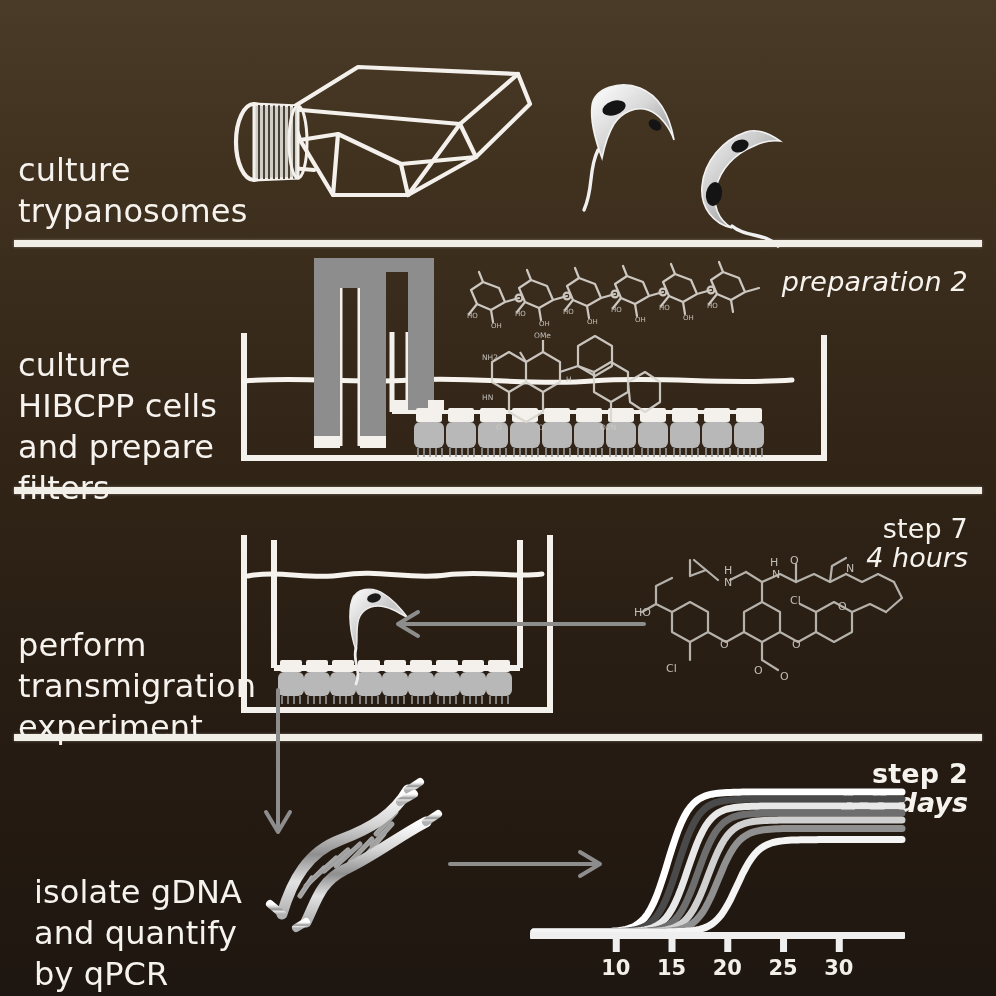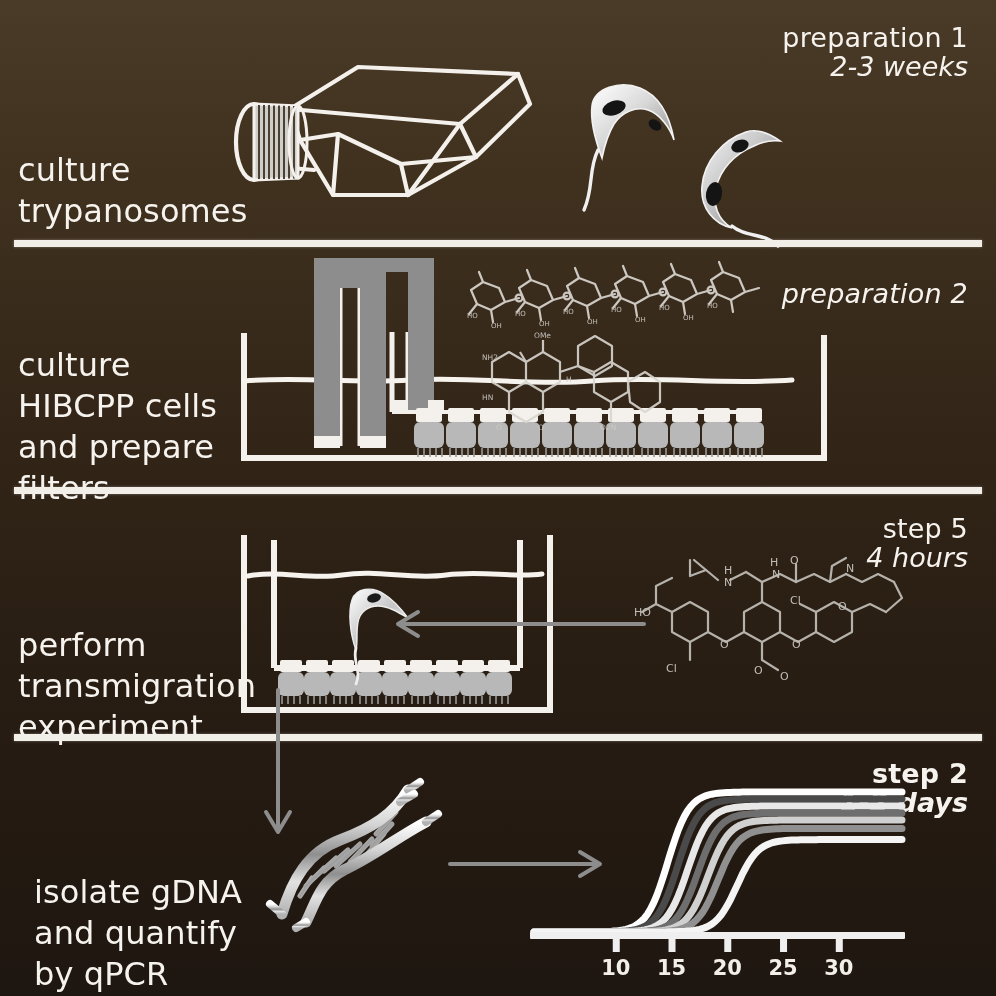--- a/index.html
+++ b/index.html
@@ -16,41 +16,37 @@
   
   .divider{
     position:absolute;left:14px;right:14px;height:7px;
     background:#f2efe9;
     box-shadow:0 0 3px rgba(255,255,255,.35);
   }
   
   .step-head{position:absolute;right:28px;text-align:right;line-height:1.04;}
   .step-head .l1{font-size:27px;letter-spacing:.2px;color:#f6f3ee;display:block;}
   .step-head .l2{font-size:27px;font-style:italic;color:#f6f3ee;display:block;margin-top:1px;}
-  .step-head.ital .l1{font-style:italic;margin-top:12px;}
+  .step-head.ital .l1{font-style:italic;}
   
   .stage-label{
     position:absolute;left:18px;font-size:32px;line-height:1.28;color:#f6f3ee;
     letter-spacing:.1px;white-space:pre-line;
   }
   
   .art{position:absolute;}
   .art svg{display:block;overflow:visible;}
   
   .tick-num{font-family:"DejaVu Sans","Liberation Sans",sans-serif;font-size:21px;font-weight:bold;fill:#f2efe9;}
 </style>
 </head>
 <body>
 
 <div id="page">
 
-  <div class="step-head" style="top:24px;">
-    <span class="l1">preparation 1</span>
-    <span class="l2">2-3 weeks</span>
-  </div>
 
   <div class="stage-label" style="top:150px;">culture
 trypanosomes</div>
 
   <div class="art" style="left:228px;top:62px;">
     <svg width="330" height="165" viewBox="0 0 330 165">
       <g fill="none" stroke="#f4f1ec" stroke-width="4.2" stroke-linejoin="round" stroke-linecap="round">
 
         <path d="M62,47 L130,5 L290,12 L232,62 Z"></path>
 
@@ -280,21 +276,21 @@
         <text x="52" y="8">OMe</text>
         <text x="84" y="52">H</text>
         <text x="118" y="100">O2N</text>
       </g>
     </svg>
   </div>
 
   <div class="divider" style="top:487px;"></div>
 
   <div class="step-head" style="top:515px;">
-    <span class="l1">step 5</span>
+    <span class="l1">step 7</span>
     <span class="l2">4 hours</span>
   </div>
 
   <div class="stage-label" style="top:625px;">perform
 transmigration
 experiment</div>
 
   <div class="art" style="left:232px;top:528px;">
     <svg width="440" height="190" viewBox="0 0 440 190">
 

